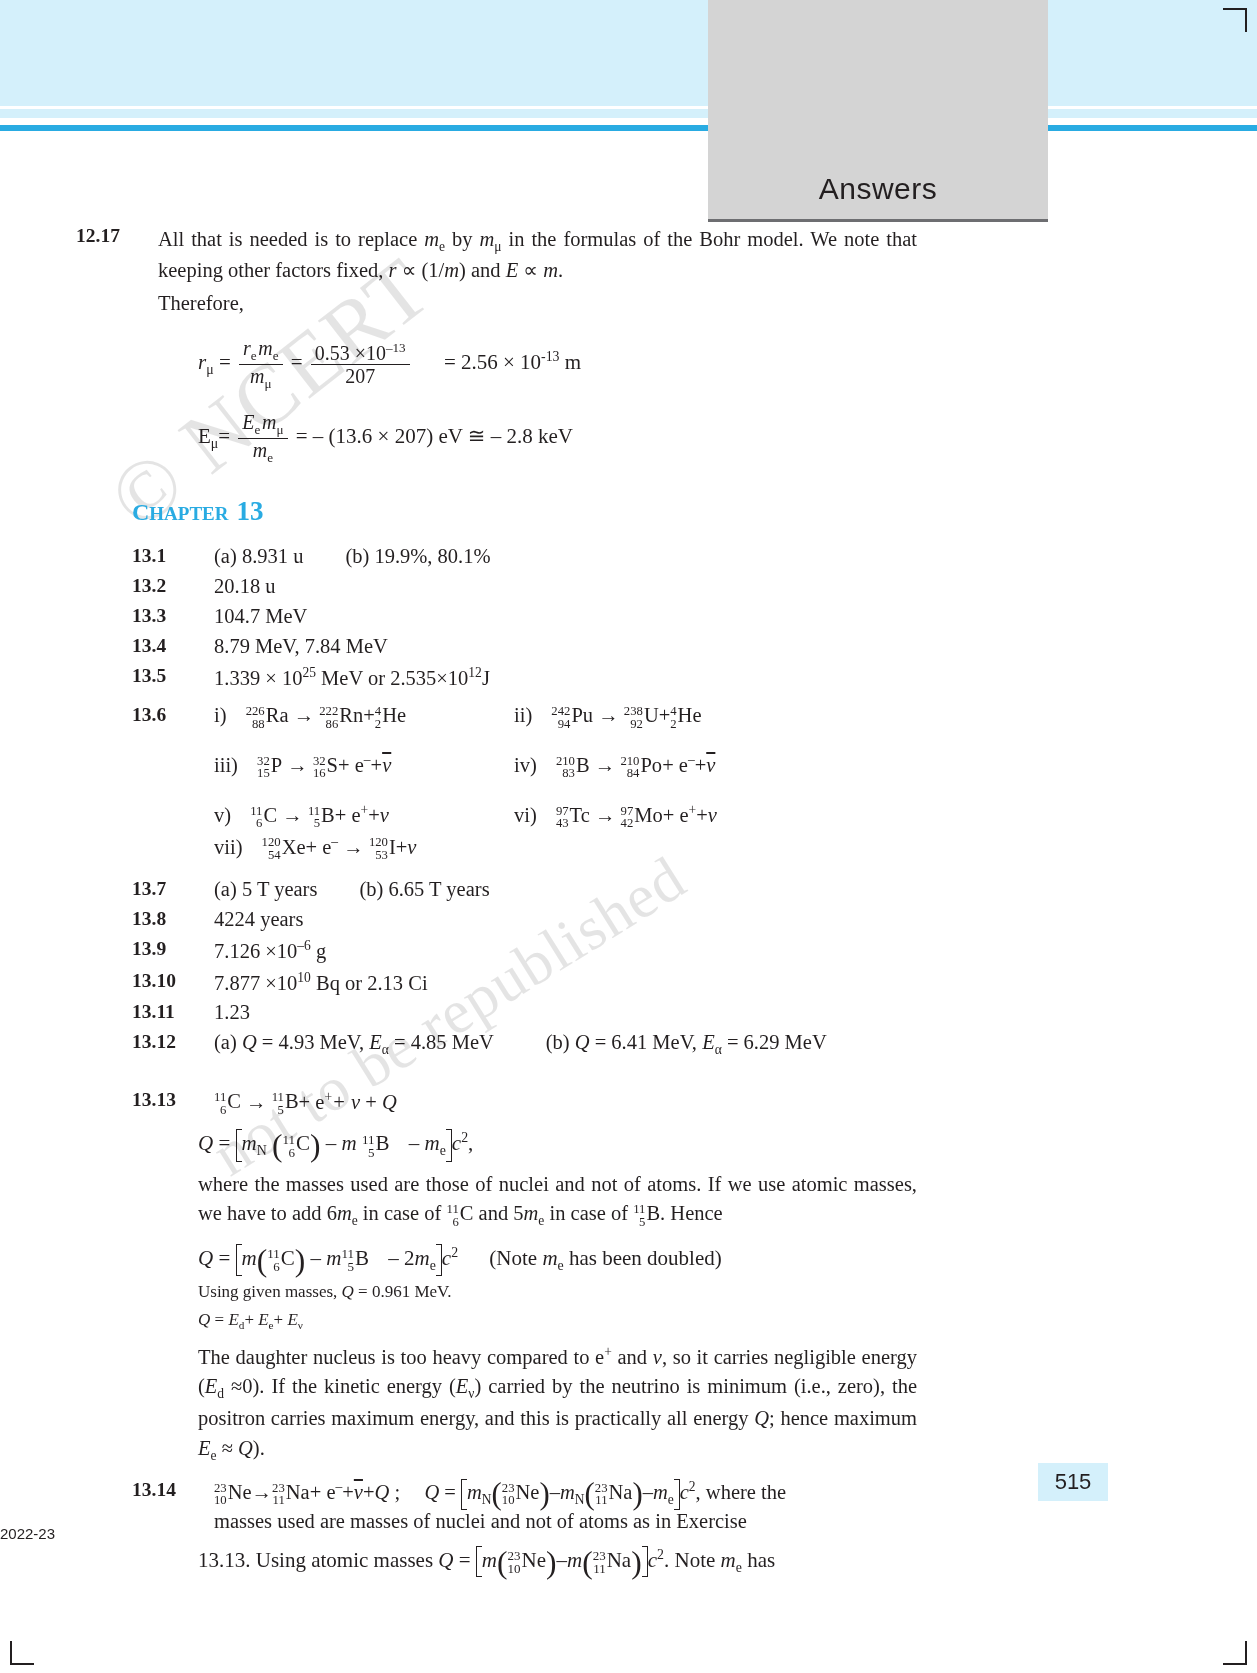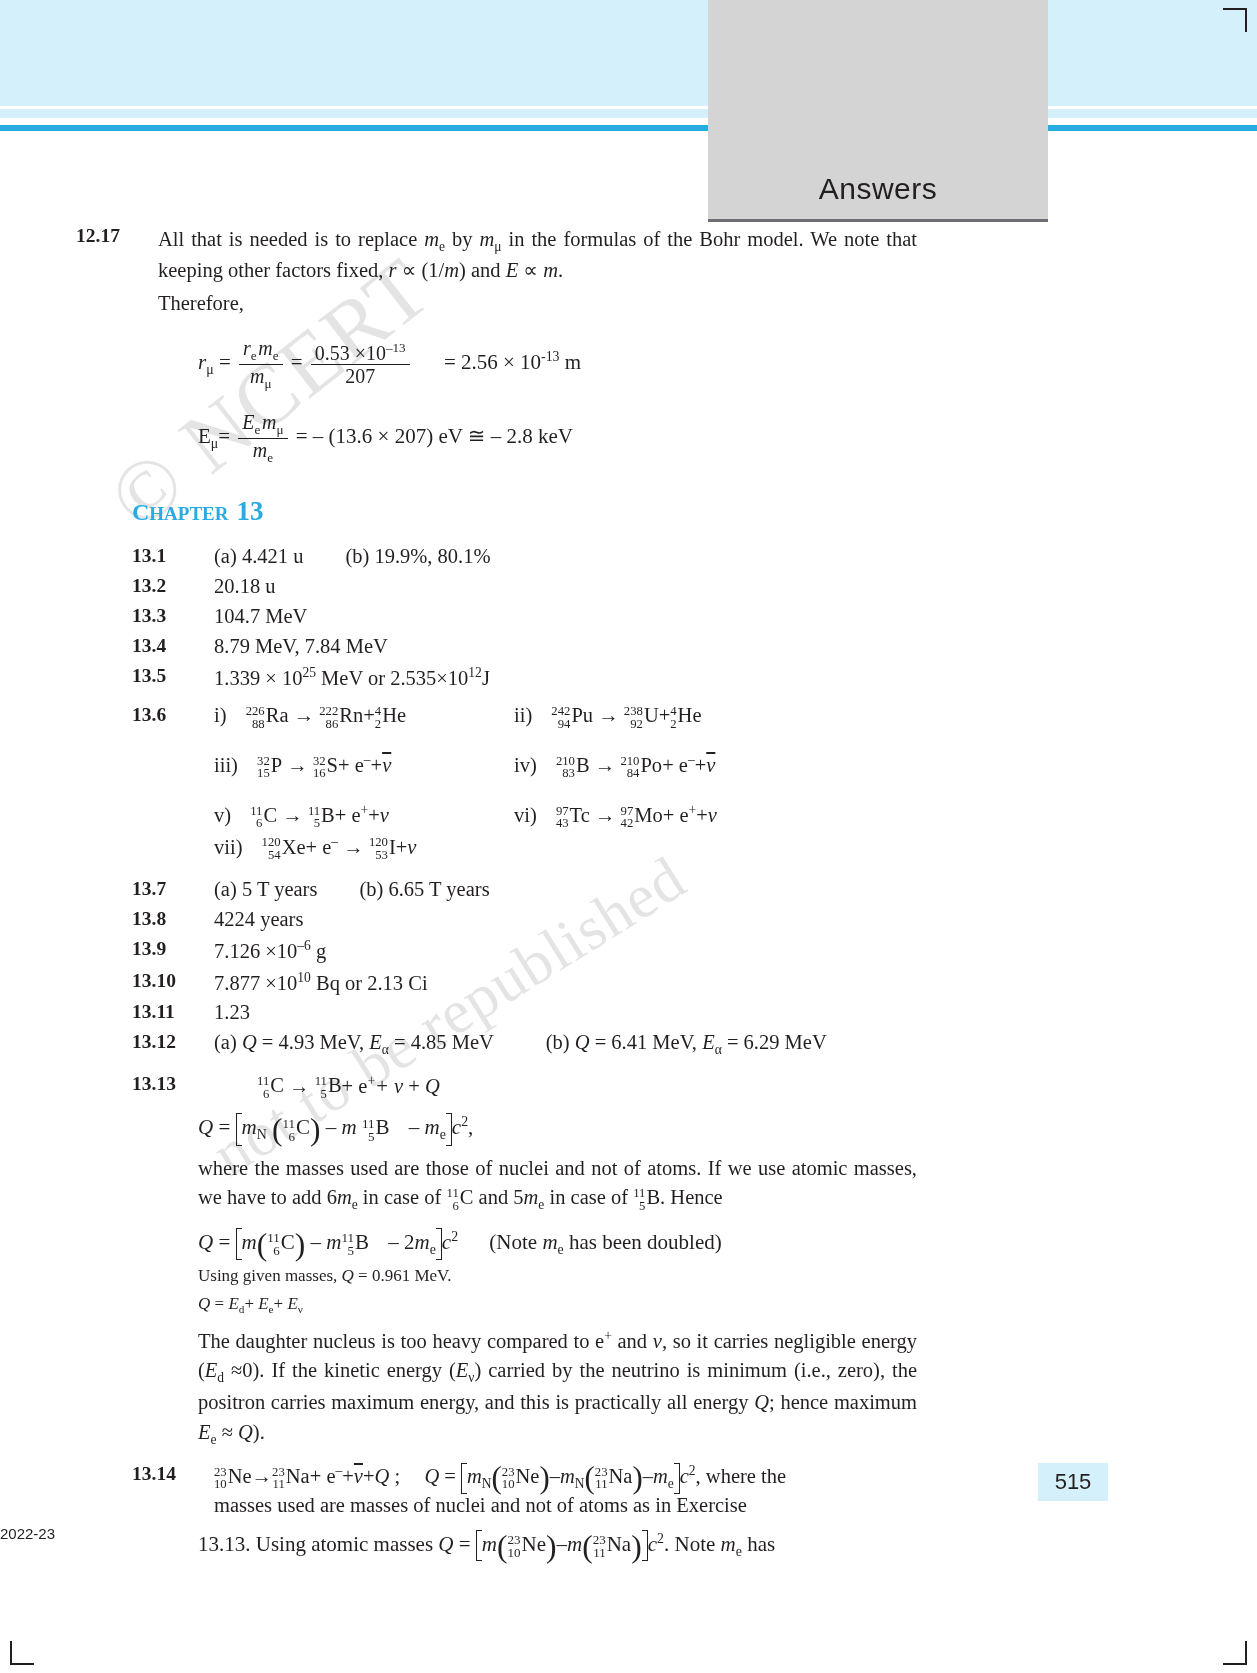--- a/index.html
+++ b/index.html
@@ -248,21 +248,21 @@
     </span>
     <span>= – (13.6 × 207) eV ≅ – 2.8 keV</span>
   </div>
 
   <div class="chapter-head">
     <span class="cw"><span>C</span><span class="small">HAPTER</span></span><span class="cnum">13</span>
   </div>
 
   <div class="ans-row">
     <div class="num">13.1</div>
-    <div class="val"><span>(a) 4.421 u</span><span class="gap-l"></span><span>(b) 19.9%, 80.1%</span></div>
+    <div class="val"><span>(a) 8.931 u</span><span class="gap-l"></span><span>(b) 19.9%, 80.1%</span></div>
   </div>
 
   <div class="ans-row">
     <div class="num">13.2</div>
     <div class="val">20.18 u</div>
   </div>
 
   <div class="ans-row">
     <div class="num">13.3</div>
     <div class="val">104.7 MeV</div>
@@ -370,21 +370,21 @@
       <span>(a)</span>
       <i>Q</i><span> = 4.93 MeV,</span>
       <i>E</i><sub>α</sub><span> = 4.85 MeV</span>
       <span class="gap-l"></span>
       <span>(b)</span>
       <i>Q</i><span> = 6.41  MeV,</span>
       <i>E</i><sub>α</sub><span> = 6.29 MeV</span>
     </div>
   </div>
 
-  <div class="ans-row" style="margin-top:14px;gap:43px;">
+  <div class="ans-row" style="margin-top:30px;">
     <div class="num">13.13</div>
     <div class="val">
       <span class="nuc"><span class="stack"><span class="a">11</span><span class="z">6</span></span><span>C</span></span>
       <span>→</span>
       <span class="nuc"><span class="stack"><span class="a">11</span><span class="z">5</span></span><span>B</span></span><span>+ e</span><sup>+</sup><span class="it">+ ν</span><span> + </span><i>Q</i>
     </div>
   </div>
 
   <div class="eq-ind">
     <i>Q</i>

